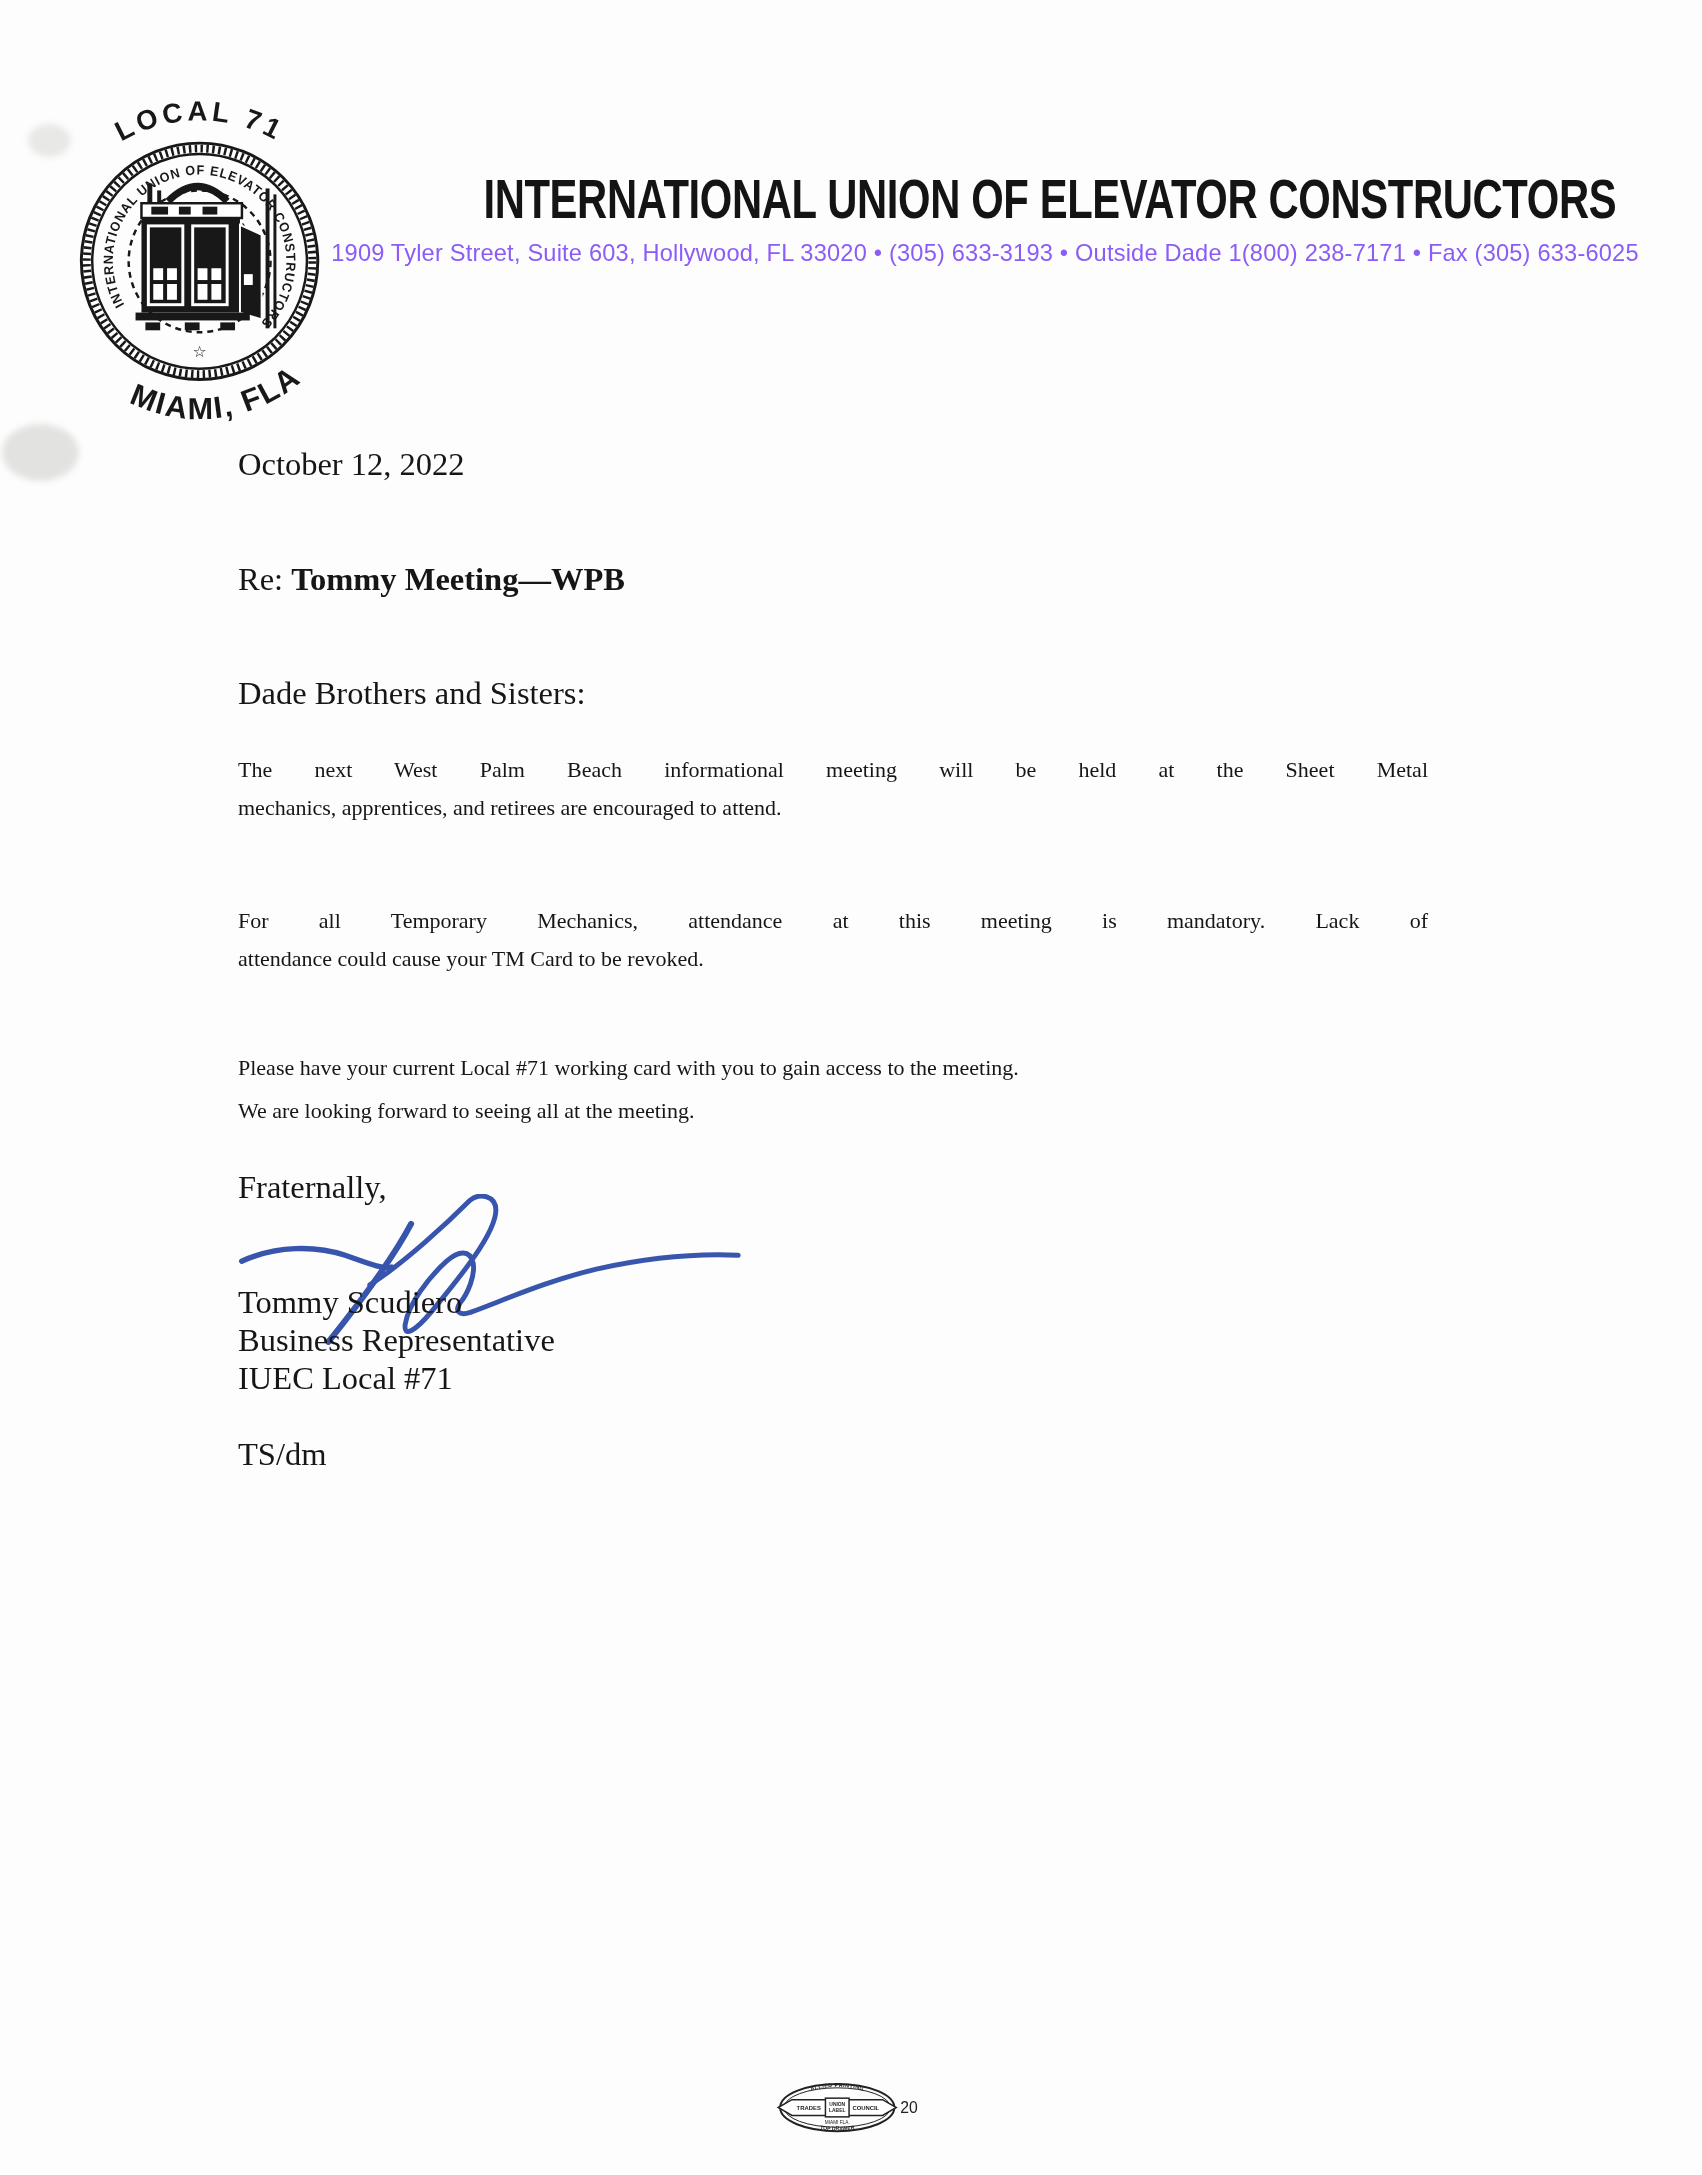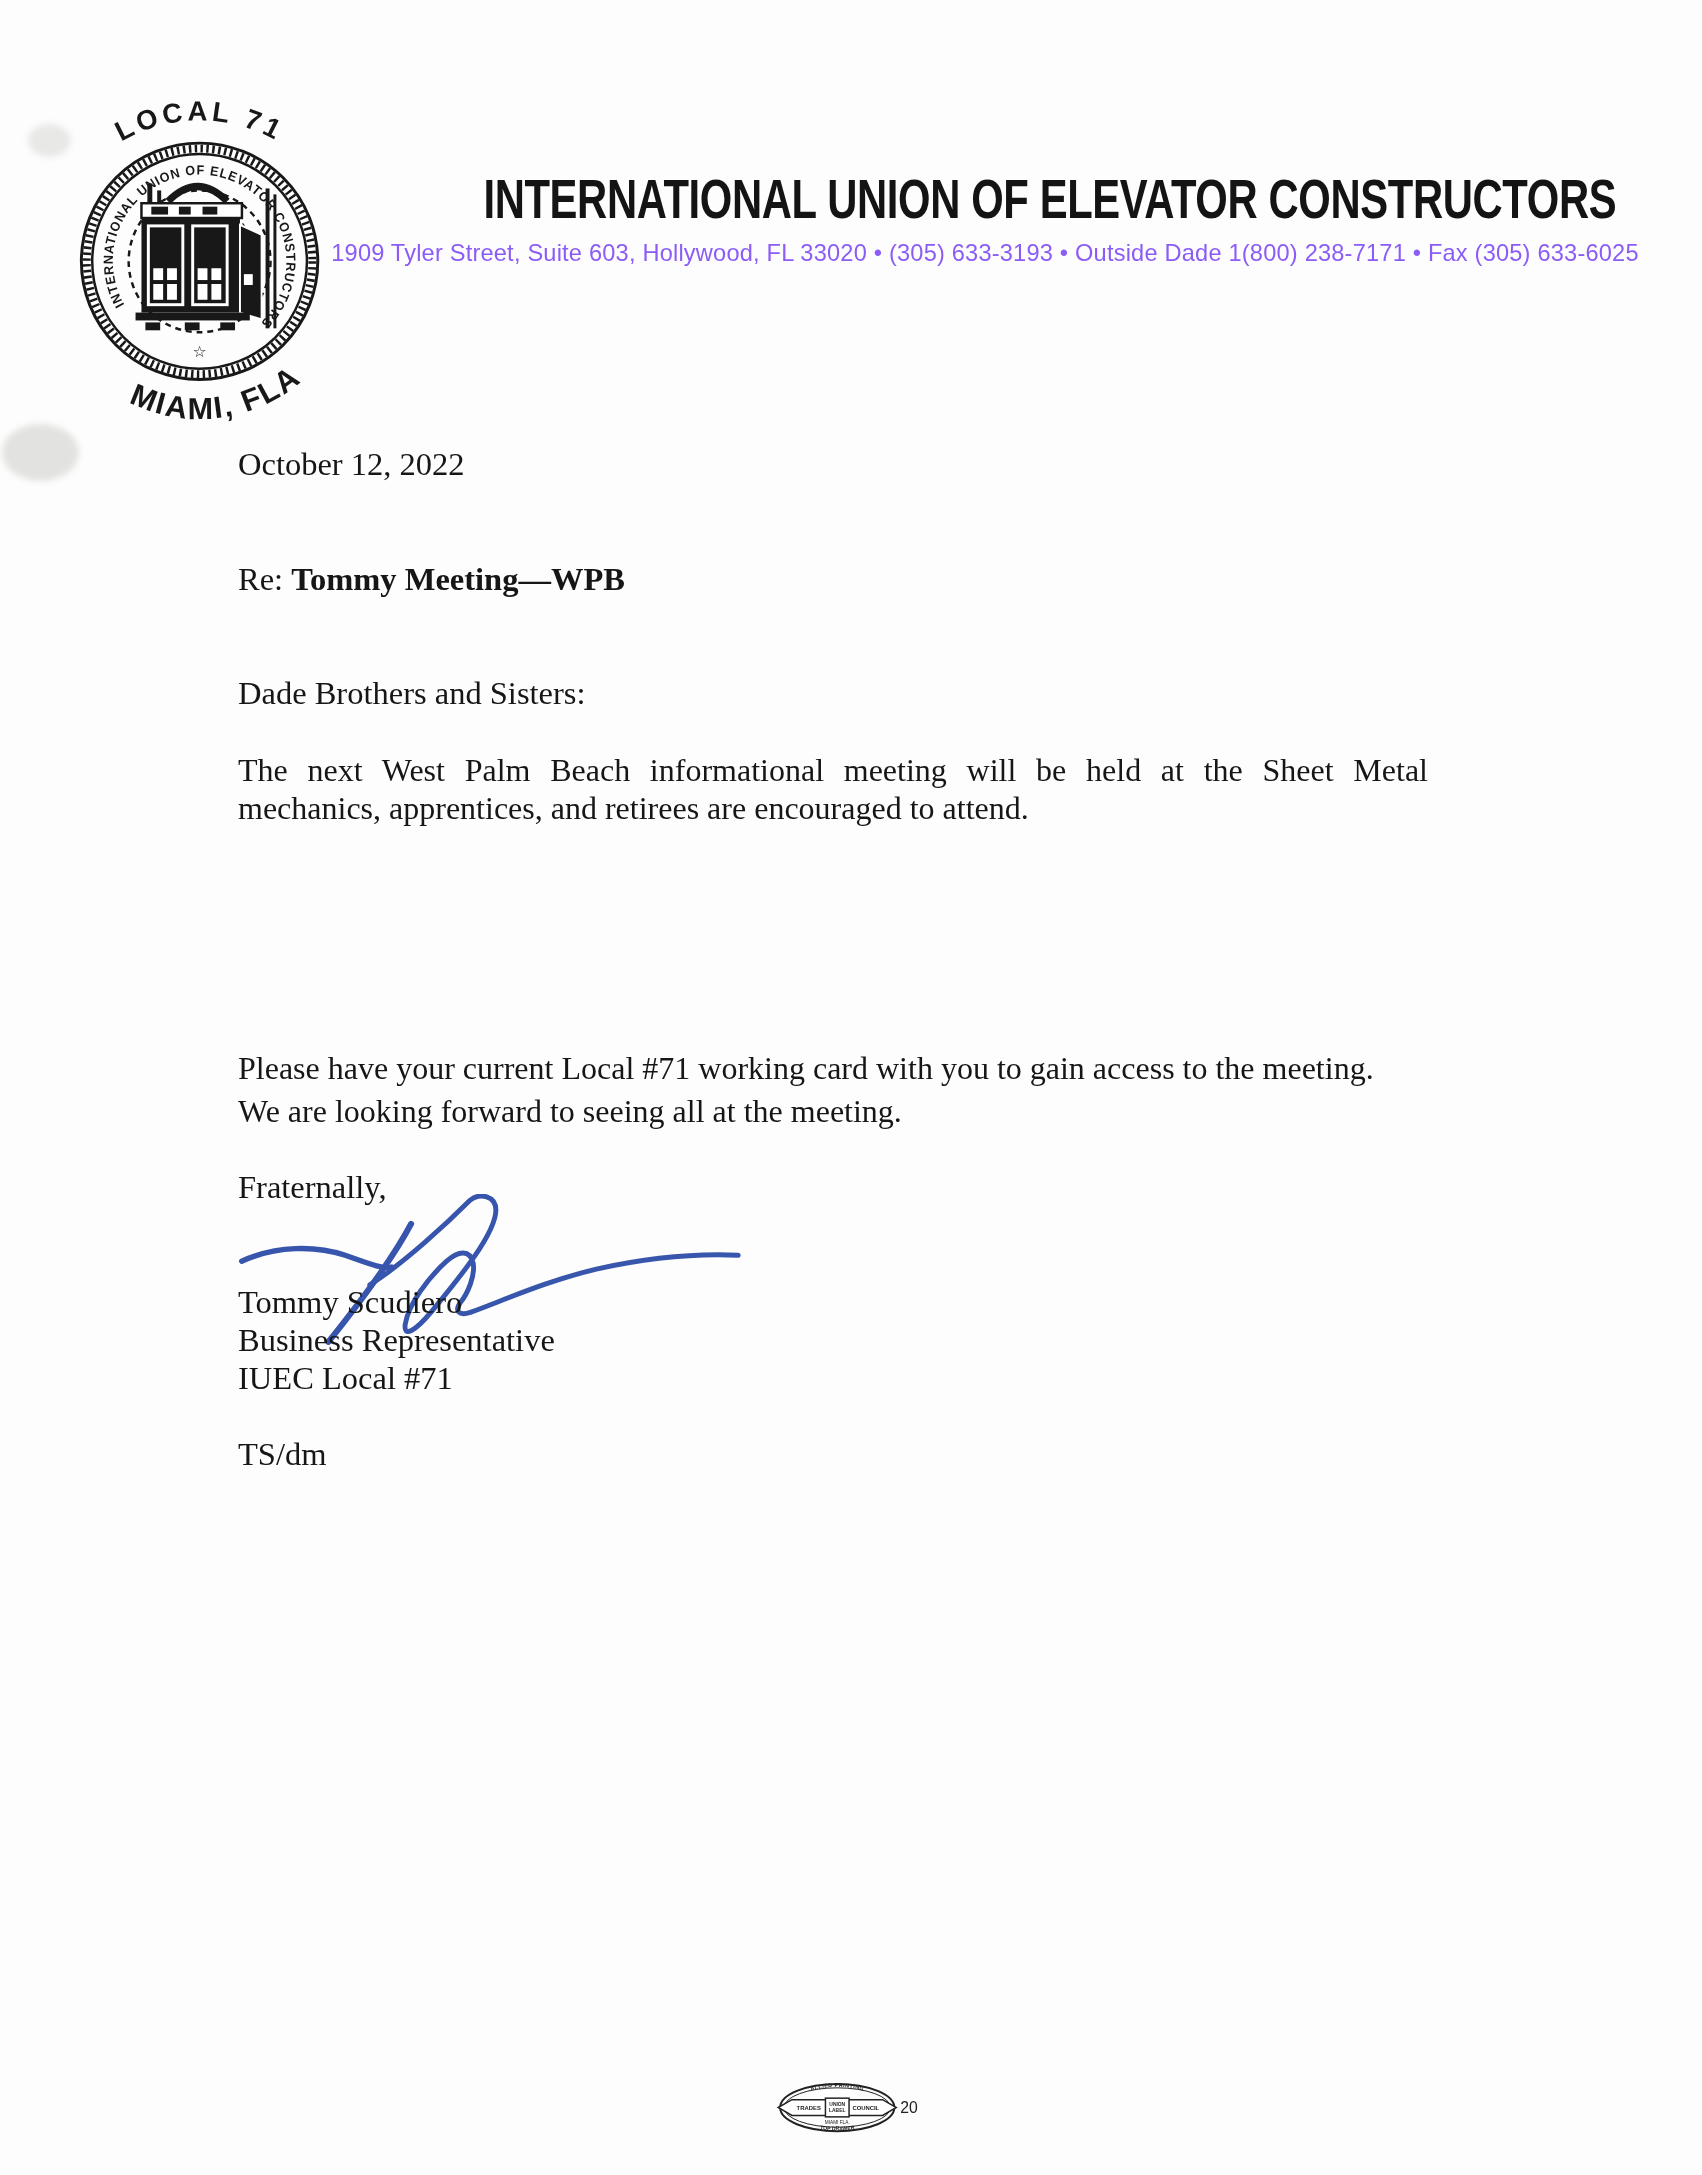--- a/index.html
+++ b/index.html
@@ -26,21 +26,21 @@
     font-size:23.6px;color:#8b5cf6;letter-spacing:0.2px;
   }
   #logo-seal{position:absolute;left:37px;top:87px;width:335px;height:394px;}
   #logo-seal text{fill:#181818;}
   .scan-artifact{position:absolute;border-radius:50%;filter:blur(3px);}
   
   .bline{
     position:absolute;left:238px;width:1190px;
     font-size:32.5px;line-height:38px;white-space:nowrap;
   }
-  .para{position:absolute;left:238px;width:1190px;font-size:32px;line-height:38px;}
+  .para{position:absolute;left:238px;width:1190px;font-size:22px;line-height:38px;}
   .para .just{text-align:justify;text-align-last:justify;text-justify:inter-word;}
   .para .last{white-space:nowrap;}
   .re-subject{font-weight:bold;}
   #signature{position:absolute;left:222px;top:1194px;width:532px;height:158px;}
   #union-bug{position:absolute;left:776px;top:2077px;width:154px;height:63px;}
   #union-bug text{fill:#222;font-family:"Liberation Sans", sans-serif;}
 </style>
 </head>
 <body>
 
@@ -124,20 +124,24 @@
     <span>Re: </span><span class="re-subject">Tommy Meeting—WPB</span>
   </div>
 
   <div class="bline" style="top:674px;">Dade Brothers and Sisters:</div>
 
   <div class="para" style="top:751px;">
     <div class="just">The next West Palm Beach informational meeting will be held at the Sheet Metal</div>
     <div class="last">mechanics, apprentices, and retirees are encouraged to attend.</div>
   </div>
 
+  <div class="para" style="top:902px;">
+    <div class="just">For all Temporary Mechanics, attendance at this meeting is mandatory.  Lack of</div>
+    <div class="last">attendance could cause your TM Card to be revoked.</div>
+  </div>
 
   <div class="para" style="top:1017px;margin-top:32px;">
     <div class="last">Please have your current Local #71 working card with you to gain access to the meeting.</div>
   </div>
 
   <div class="para" style="top:1092px;">
     <div class="last">We are looking forward to seeing all at the meeting.</div>
   </div>
 
   <div class="bline" style="top:1168px;">Fraternally,</div>

